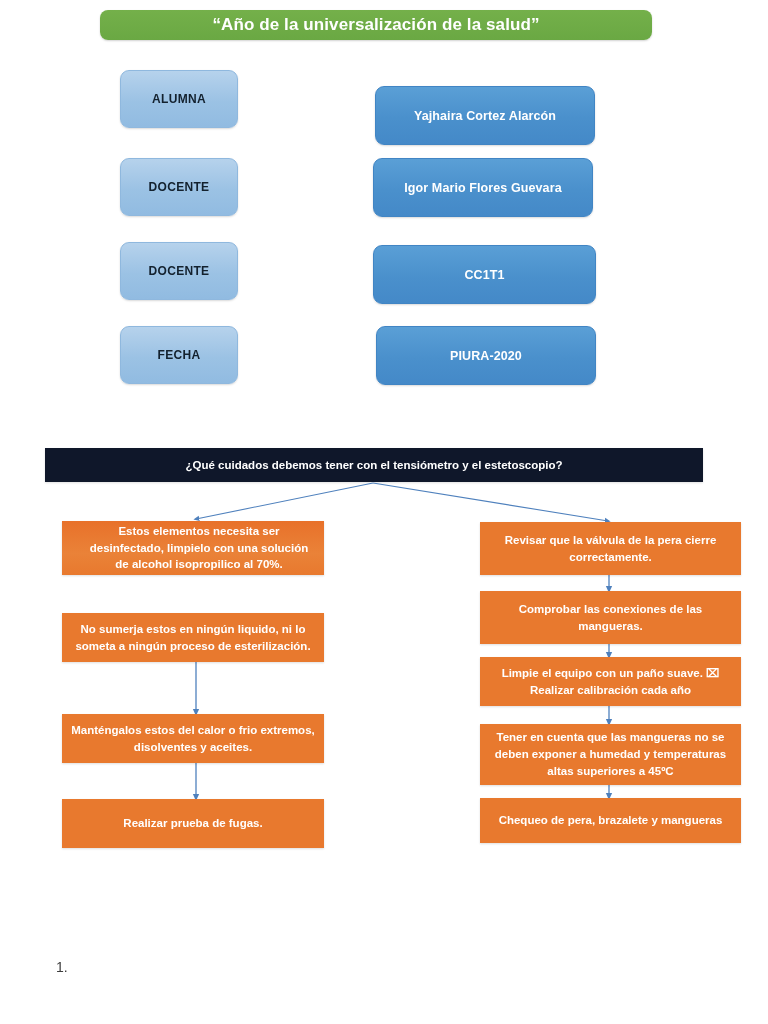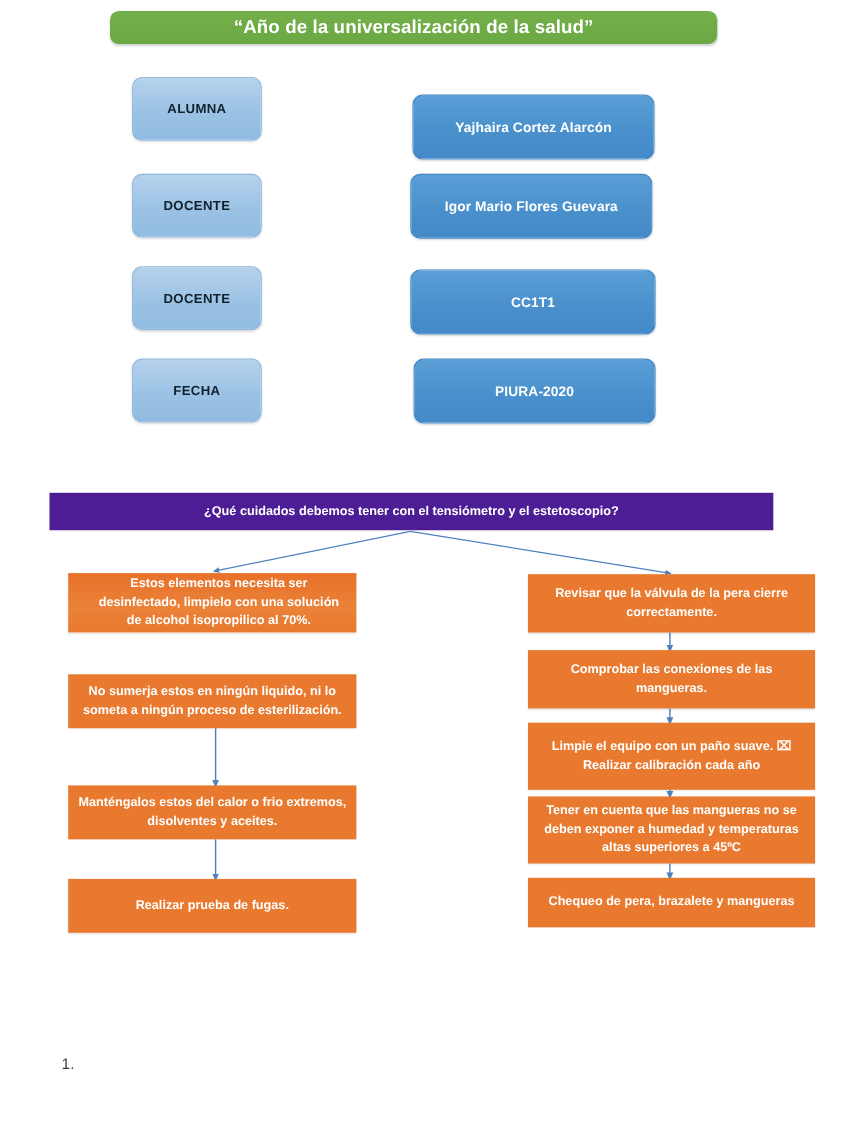--- a/index.html
+++ b/index.html
@@ -83,21 +83,21 @@
     letter-spacing: 0.1px;
   }
 
   
   .question-banner {
     position: absolute;
     left: 45px;
     top: 448px;
     width: 658px;
     height: 34px;
-    background: #4c1d95;
+    background: #0f172a;
     display: flex;
     align-items: center;
     justify-content: center;
     box-shadow: 0 1px 2px rgba(0,0,0,0.12);
   }
   .question-banner span {
     color: #ffffff;
     font-size: 11.5px;
     font-weight: 600;
     white-space: nowrap;
@@ -222,21 +222,21 @@
   <div class="flow-box" style="left:480px; top:522px; width:261px; height:53px;">
     <span>Revisar que la válvula de la pera cierre correctamente.</span>
   </div>
 
   <div class="flow-box" style="left:62px; top:799px; width:262px; height:49px;">
     <span>Realizar prueba de fugas.</span>
   </div>
   <div class="flow-box" style="left:480px; top:591px; width:261px; height:53px;">
     <span>Comprobar las conexiones de las mangueras.</span>
   </div>
-  <div class="flow-box" style="left:480px; top:657px; width:261px; height:61px;">
+  <div class="flow-box" style="left:480px; top:657px; width:261px; height:49px;">
     <span>Limpie el equipo con un paño suave. ⌧ Realizar calibración cada año</span>
   </div>
   <div class="flow-box" style="left:480px; top:724px; width:261px; height:61px;">
     <span>Tener en cuenta que las mangueras no se deben exponer a humedad y temperaturas altas superiores a 45ºC</span>
   </div>
   <div class="flow-box" style="left:480px; top:798px; width:261px; height:45px;">
     <span>Chequeo de pera, brazalete y mangueras</span>
   </div>
 
   <div class="footer-citation">

